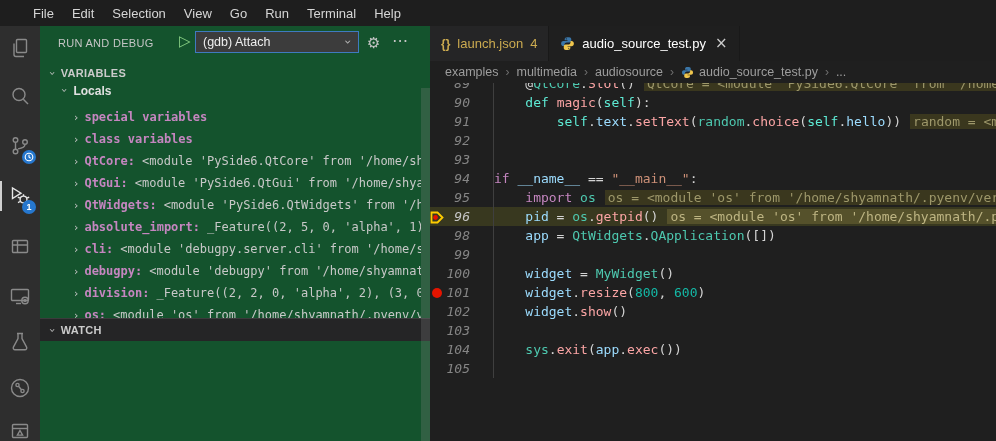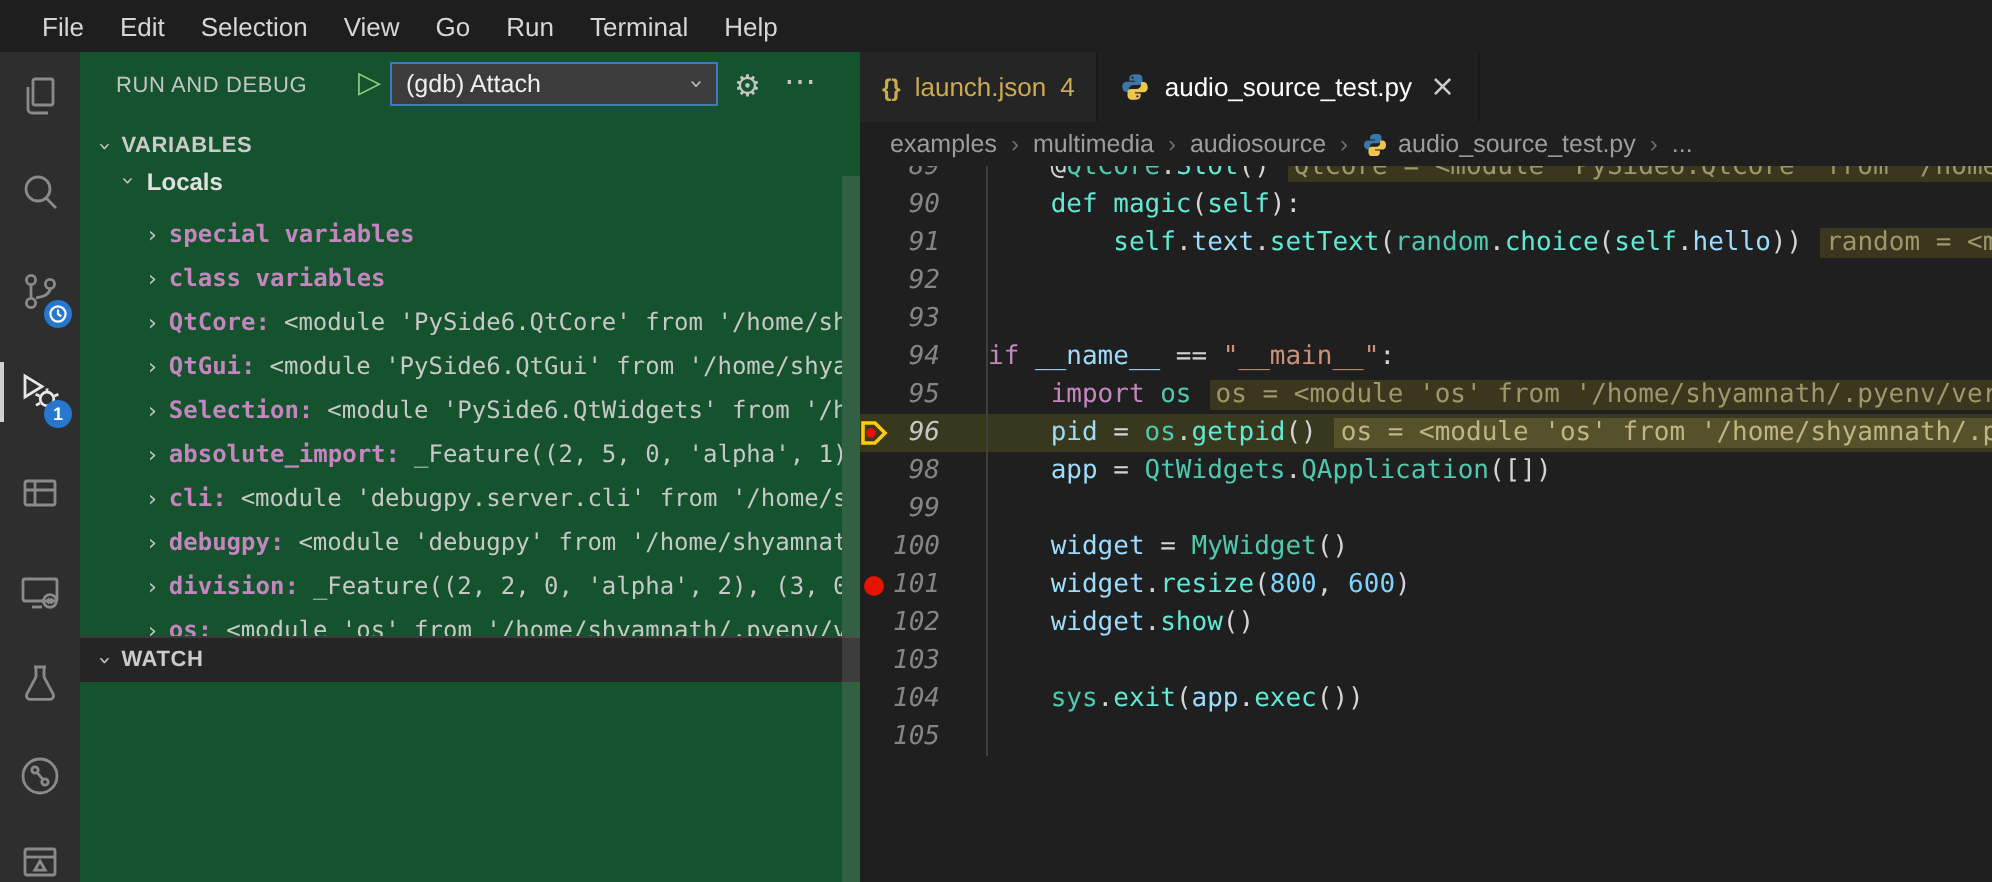--- a/index.html
+++ b/index.html
@@ -1,20 +1,20 @@
 <!DOCTYPE html>
 <html><head>
 <meta charset="utf-8">
 <style>
   html,body{margin:0;padding:0;background:#1f1f1f;}
   .app{position:relative;width:996px;height:441px;overflow:hidden;background:#1f1f1f;
        font-family:"Liberation Sans",sans-serif;color:#cccccc;-webkit-font-smoothing:antialiased;}
 
   
-  .menubar{height:26px;background:#1e1e1e;display:flex;align-items:center;padding-left:12px;
+  .menubar{height:26px;background:#1e1e1e;display:flex;align-items:center;padding-left:24px;
            font-size:13px;color:#d6d6d6;}
   .menu-item{padding:2px 9px;border-radius:4px;cursor:default;}
 
   .main{display:flex;height:415px;}
 
   
   .activitybar{width:40px;background:#2e2e2e;position:relative;flex:none;}
   .ab-item{position:absolute;left:0;width:40px;height:44px;display:flex;align-items:center;justify-content:center;}
   .ab-item svg{stroke:#8a8a8a;fill:none;stroke-width:1.4;}
   .ab-item.active svg{stroke:#e6e6e6;}
@@ -76,22 +76,22 @@
   .cl .deco{width:14px;flex:none;position:relative;}
   .cl .num{width:26px;flex:none;text-align:right;color:#858585;font-style:italic;}
   .cl .codecell{flex:1;margin-left:24px;overflow:hidden;color:#d4d4d4;position:relative;}
   .cl.hl{background:#38381f;}
   .cl.hl .num{color:#c6c6c6;}
   .hint{margin-left:9px;padding:0 3px;background:#3a371e;color:#9d976a;}
   .cl.hl .hint{background:#55512b;color:#beb583;}
   .bp-dot{position:absolute;left:2px;top:5px;width:10px;height:10px;border-radius:50%;background:#e51400;}
   .cur-arrow{position:absolute;left:0;top:3px;}
 
-  .tk-p{color:#d4d4d4;} .tk-b{color:#5eead4;} .tk-l{color:#9cdcfe;} .tk-y{color:#5eead4;}
-  .tk-t{color:#4ec9b0;} .tk-k{color:#c586c0;} .tk-s{color:#ce9178;} .tk-n{color:#7dd3fc;}
+  .tk-p{color:#d4d4d4;} .tk-b{color:#5eead4;} .tk-l{color:#9cdcfe;} .tk-y{color:#fca5a5;}
+  .tk-t{color:#4ec9b0;} .tk-k{color:#c586c0;} .tk-s{color:#ce9178;} .tk-n{color:#14b8a6;}
 </style>
 </head>
 <body>
 
 <div class="app">
 
   <div class="menubar">
     <span class="menu-item">File</span>
     <span class="menu-item">Edit</span>
     <span class="menu-item">Selection</span>
@@ -194,21 +194,21 @@
       <div id="locals-row">
         <span class="chev rot">›</span>
         <span>Locals</span>
       </div>
 
       <div class="var-rows">
           <div class="var-row"><span class="var-chevron">›</span><span class="var-name">special variables</span></div>
           <div class="var-row"><span class="var-chevron">›</span><span class="var-name">class variables</span></div>
           <div class="var-row"><span class="var-chevron">›</span><span class="var-name">QtCore:</span><span class="var-value">&lt;module 'PySide6.QtCore' from '/home/shyamn…</span></div>
           <div class="var-row"><span class="var-chevron">›</span><span class="var-name">QtGui:</span><span class="var-value">&lt;module 'PySide6.QtGui' from '/home/shyamnat…</span></div>
-          <div class="var-row"><span class="var-chevron">›</span><span class="var-name">Selection:</span><span class="var-value">&lt;module 'PySide6.QtWidgets' from '/home/…</span></div>
+          <div class="var-row"><span class="var-chevron">›</span><span class="var-name">QtWidgets:</span><span class="var-value">&lt;module 'PySide6.QtWidgets' from '/home/…</span></div>
           <div class="var-row"><span class="var-chevron">›</span><span class="var-name">absolute_import:</span><span class="var-value">_Feature((2, 5, 0, 'alpha', 1), (3…</span></div>
           <div class="var-row"><span class="var-chevron">›</span><span class="var-name">cli:</span><span class="var-value">&lt;module 'debugpy.server.cli' from '/home/shyam…</span></div>
           <div class="var-row"><span class="var-chevron">›</span><span class="var-name">debugpy:</span><span class="var-value">&lt;module 'debugpy' from '/home/shyamnath/.v…</span></div>
           <div class="var-row"><span class="var-chevron">›</span><span class="var-name">division:</span><span class="var-value">_Feature((2, 2, 0, 'alpha', 2), (3, 0, 0,…</span></div>
           <div class="var-row"><span class="var-chevron">›</span><span class="var-name">os:</span><span class="var-value">&lt;module 'os' from '/home/shyamnath/.pyenv/versi</span></div>
         </div>
 
       <div class="section-header" id="watch-header">
         <span class="chev rot">›</span>
         <span>WATCH</span>

